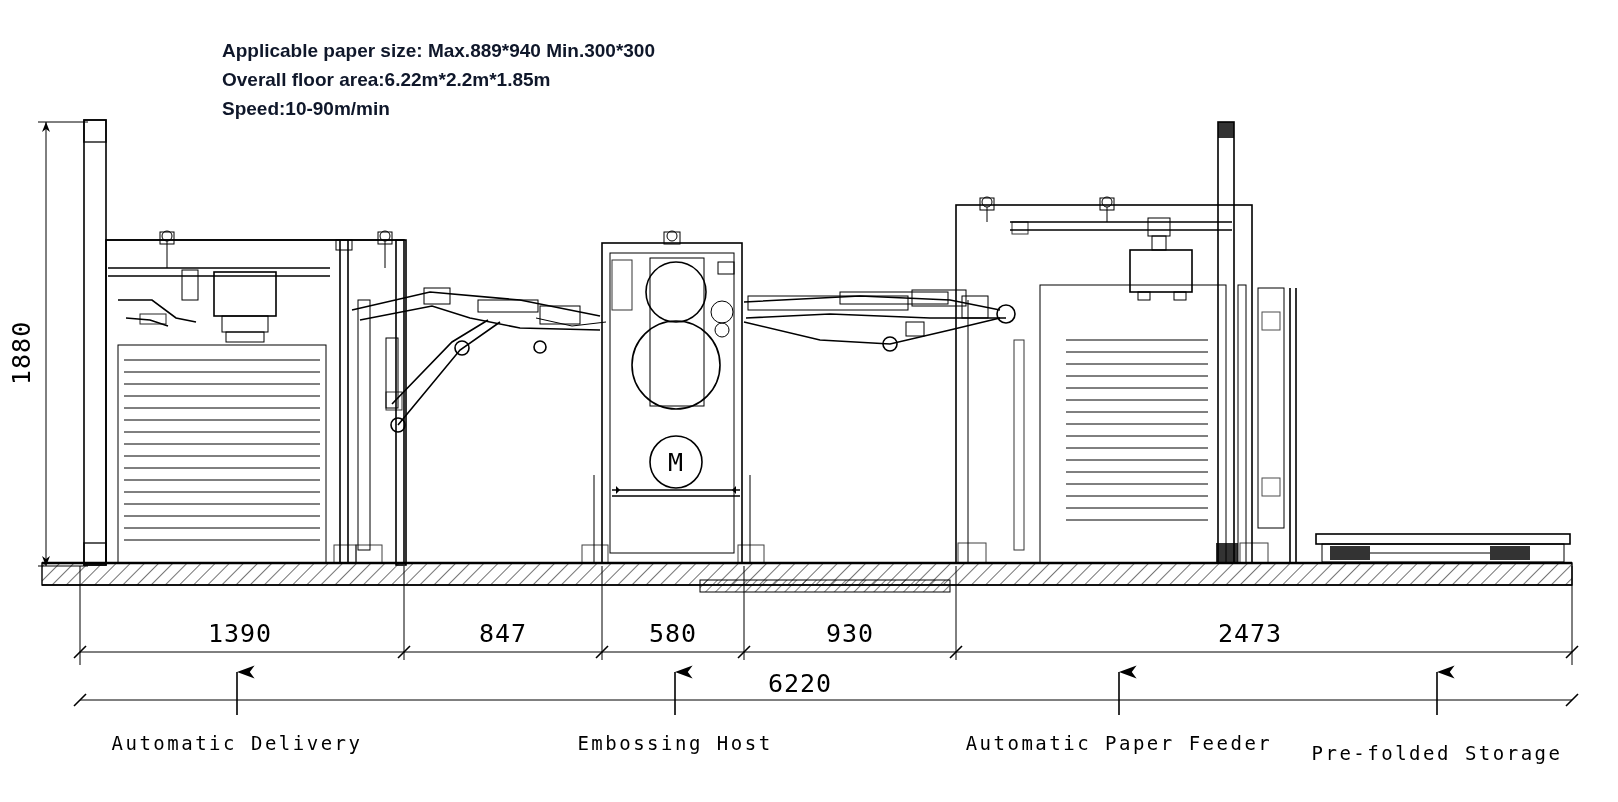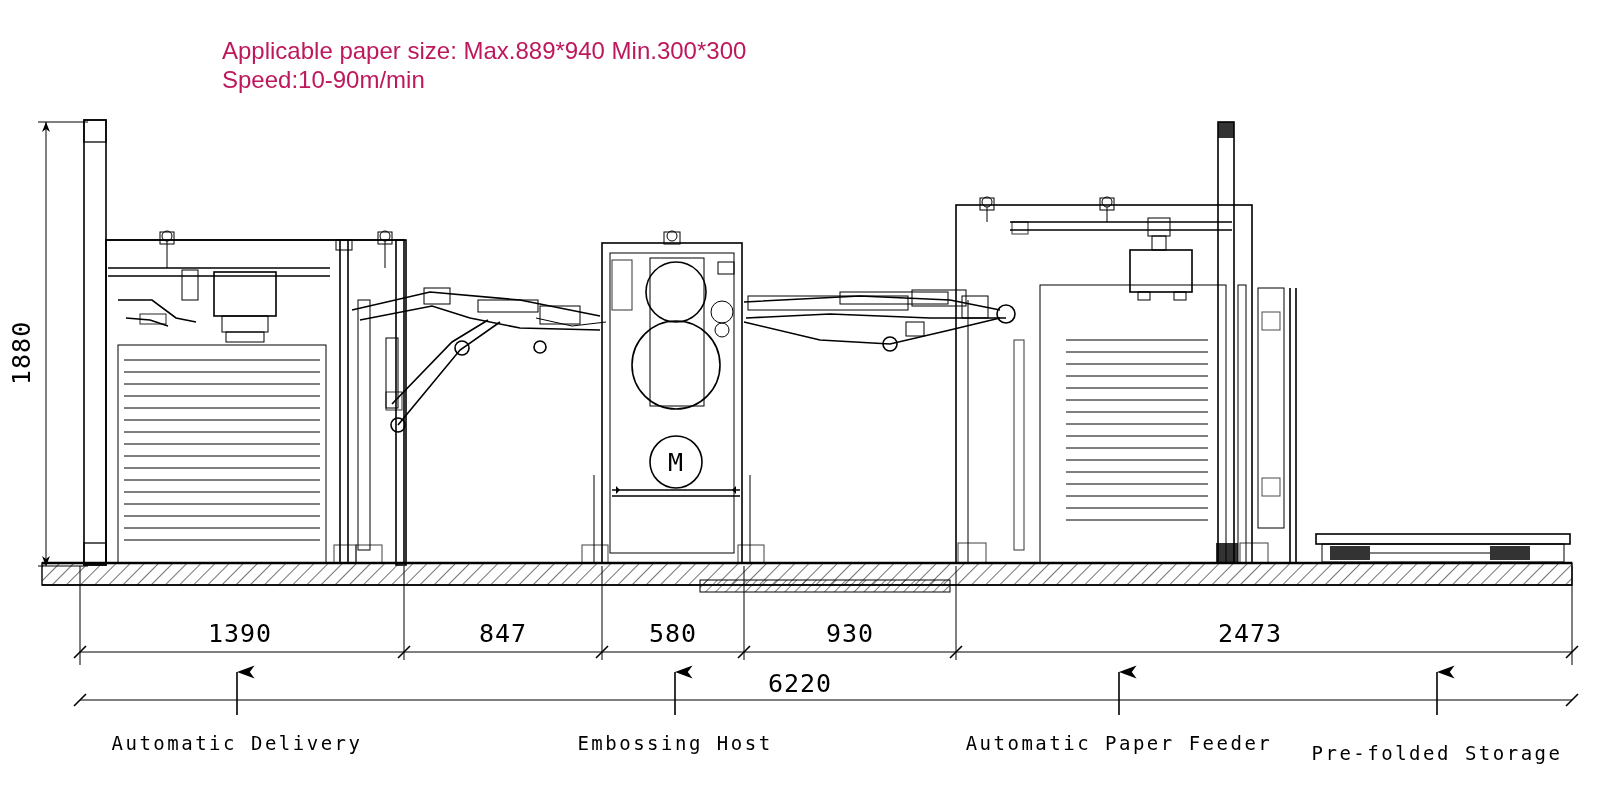--- a/index.html
+++ b/index.html
@@ -6,21 +6,21 @@
   body{
     width:1618px;height:802px;
     background:#ffffff;
     font-family:"Liberation Sans", sans-serif;
     position:relative;
     overflow:hidden;
   }
   #stage{position:absolute;left:0;top:0;width:1618px;height:802px;}
   .spec-block{
     position:absolute;left:222px;top:36px;
-    font-weight:normal;font-size:24px;line-height:29px;color:#be185d;
+    font-weight:bold;font-size:19px;line-height:29px;color:#0f172a;
     white-space:nowrap;
   }
   .spec-line{display:block;}
   svg.dwg{position:absolute;left:0;top:0;width:1618px;height:802px;}
   .dim-text{
     font-family:"DejaVu Sans Mono", monospace;
     font-size:25px;fill:#000;letter-spacing:1px;
   }
   .label-text{
     font-family:"DejaVu Sans Mono", monospace;
@@ -32,20 +32,21 @@
   .thick{stroke-width:2.4;}
   .hatchfill{fill:url(#hatchpat);stroke:#000;stroke-width:1.4;}
 </style>
 </head>
 <body>
 
 <div id="stage">
 
   <div class="spec-block">
     <span class="spec-line">Applicable paper size:  Max.889*940 Min.300*300</span>
+    <span class="spec-line">Overall floor area:6.22m*2.2m*1.85m</span>
     <span class="spec-line">Speed:10-90m/min</span>
   </div>
 
   <svg class="dwg" viewBox="0 0 1618 802">
     <defs>
       <pattern id="hatchpat" width="10" height="10" patternUnits="userSpaceOnUse" patternTransform="rotate(45)">
         <line x1="0" y1="0" x2="0" y2="10" stroke="#000" stroke-width="1.1"></line>
       </pattern>
       <pattern id="hatchpat2" width="7" height="7" patternUnits="userSpaceOnUse" patternTransform="rotate(45)">
         <line x1="0" y1="0" x2="0" y2="7" stroke="#000" stroke-width="1"></line>

